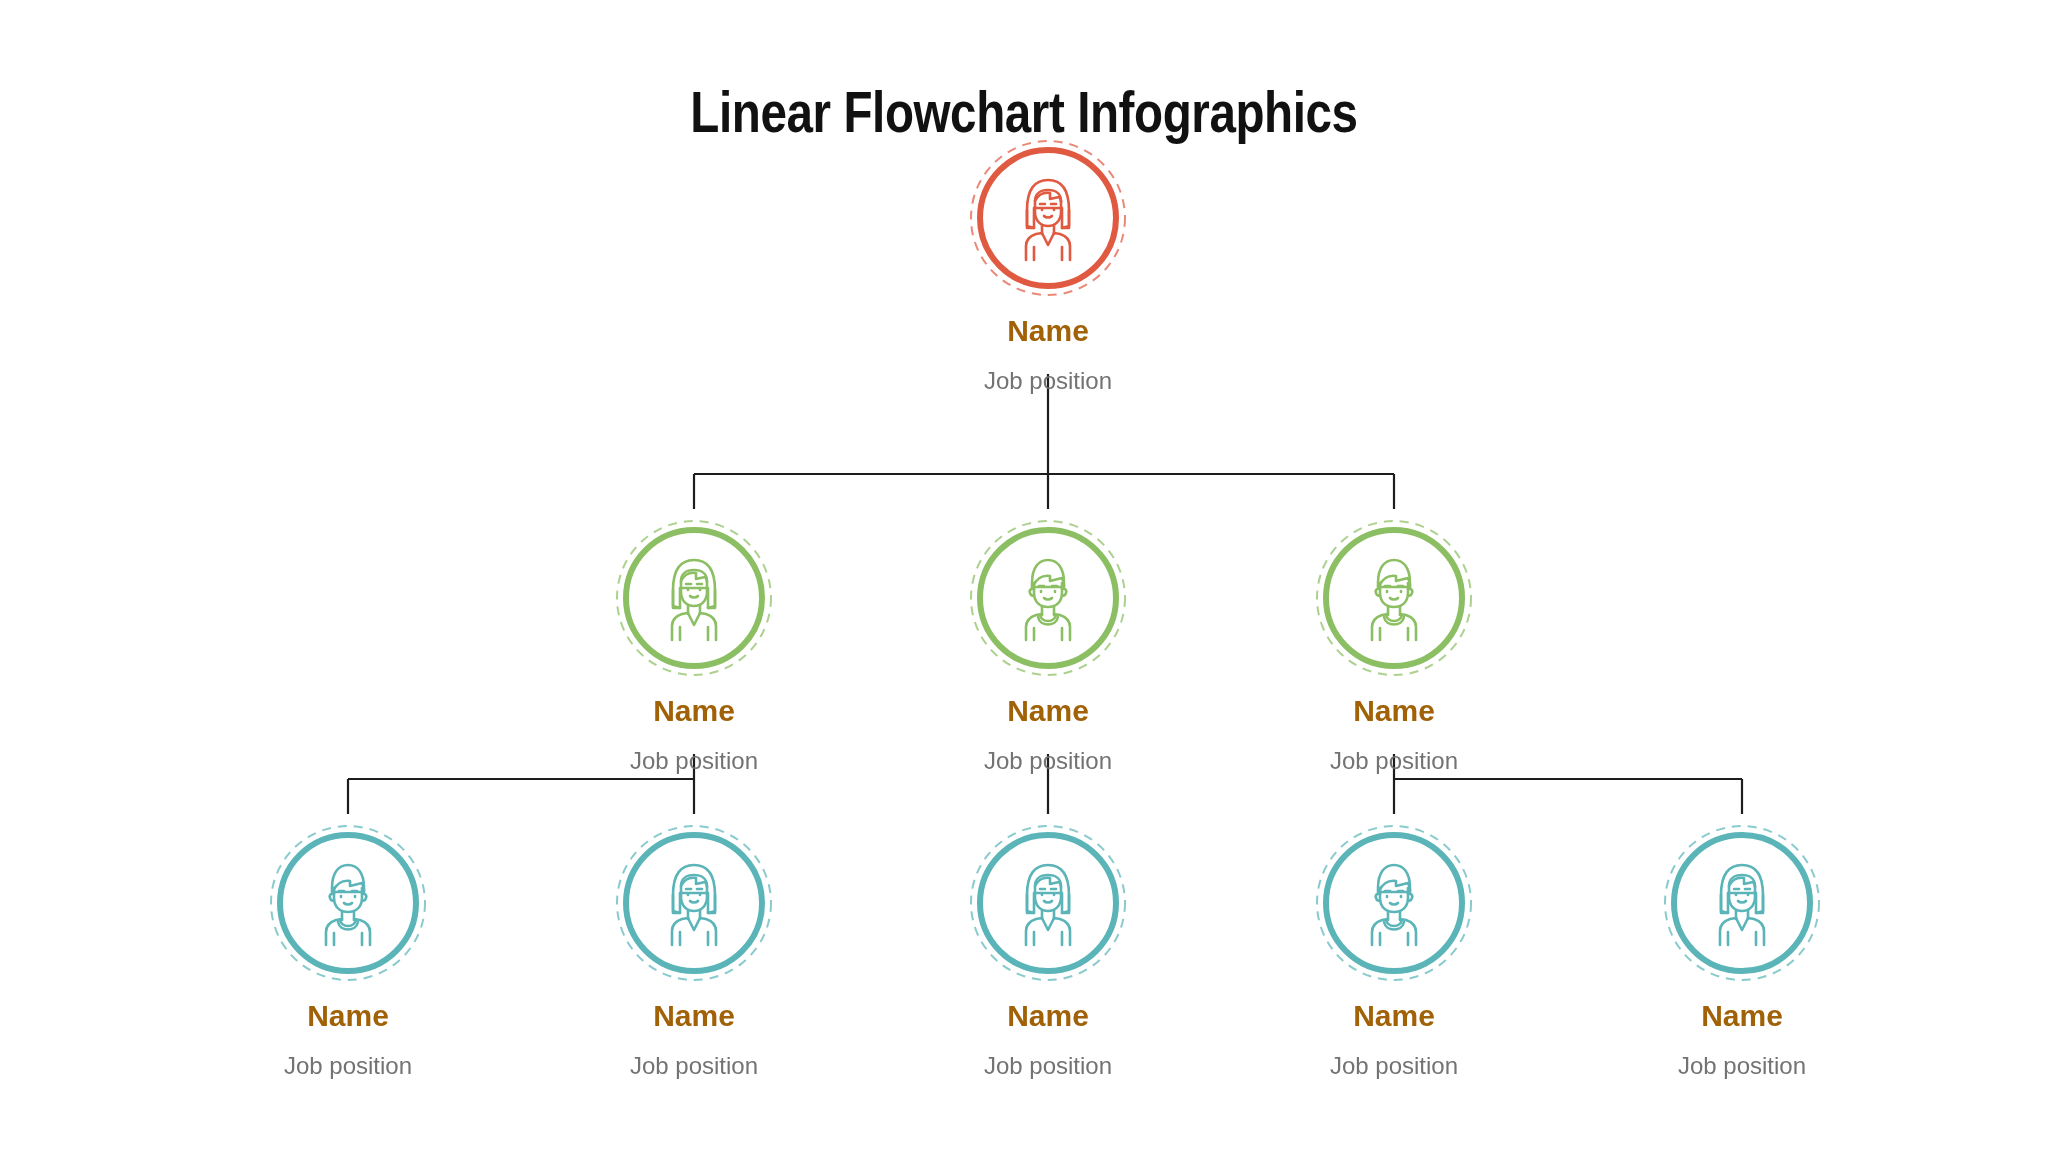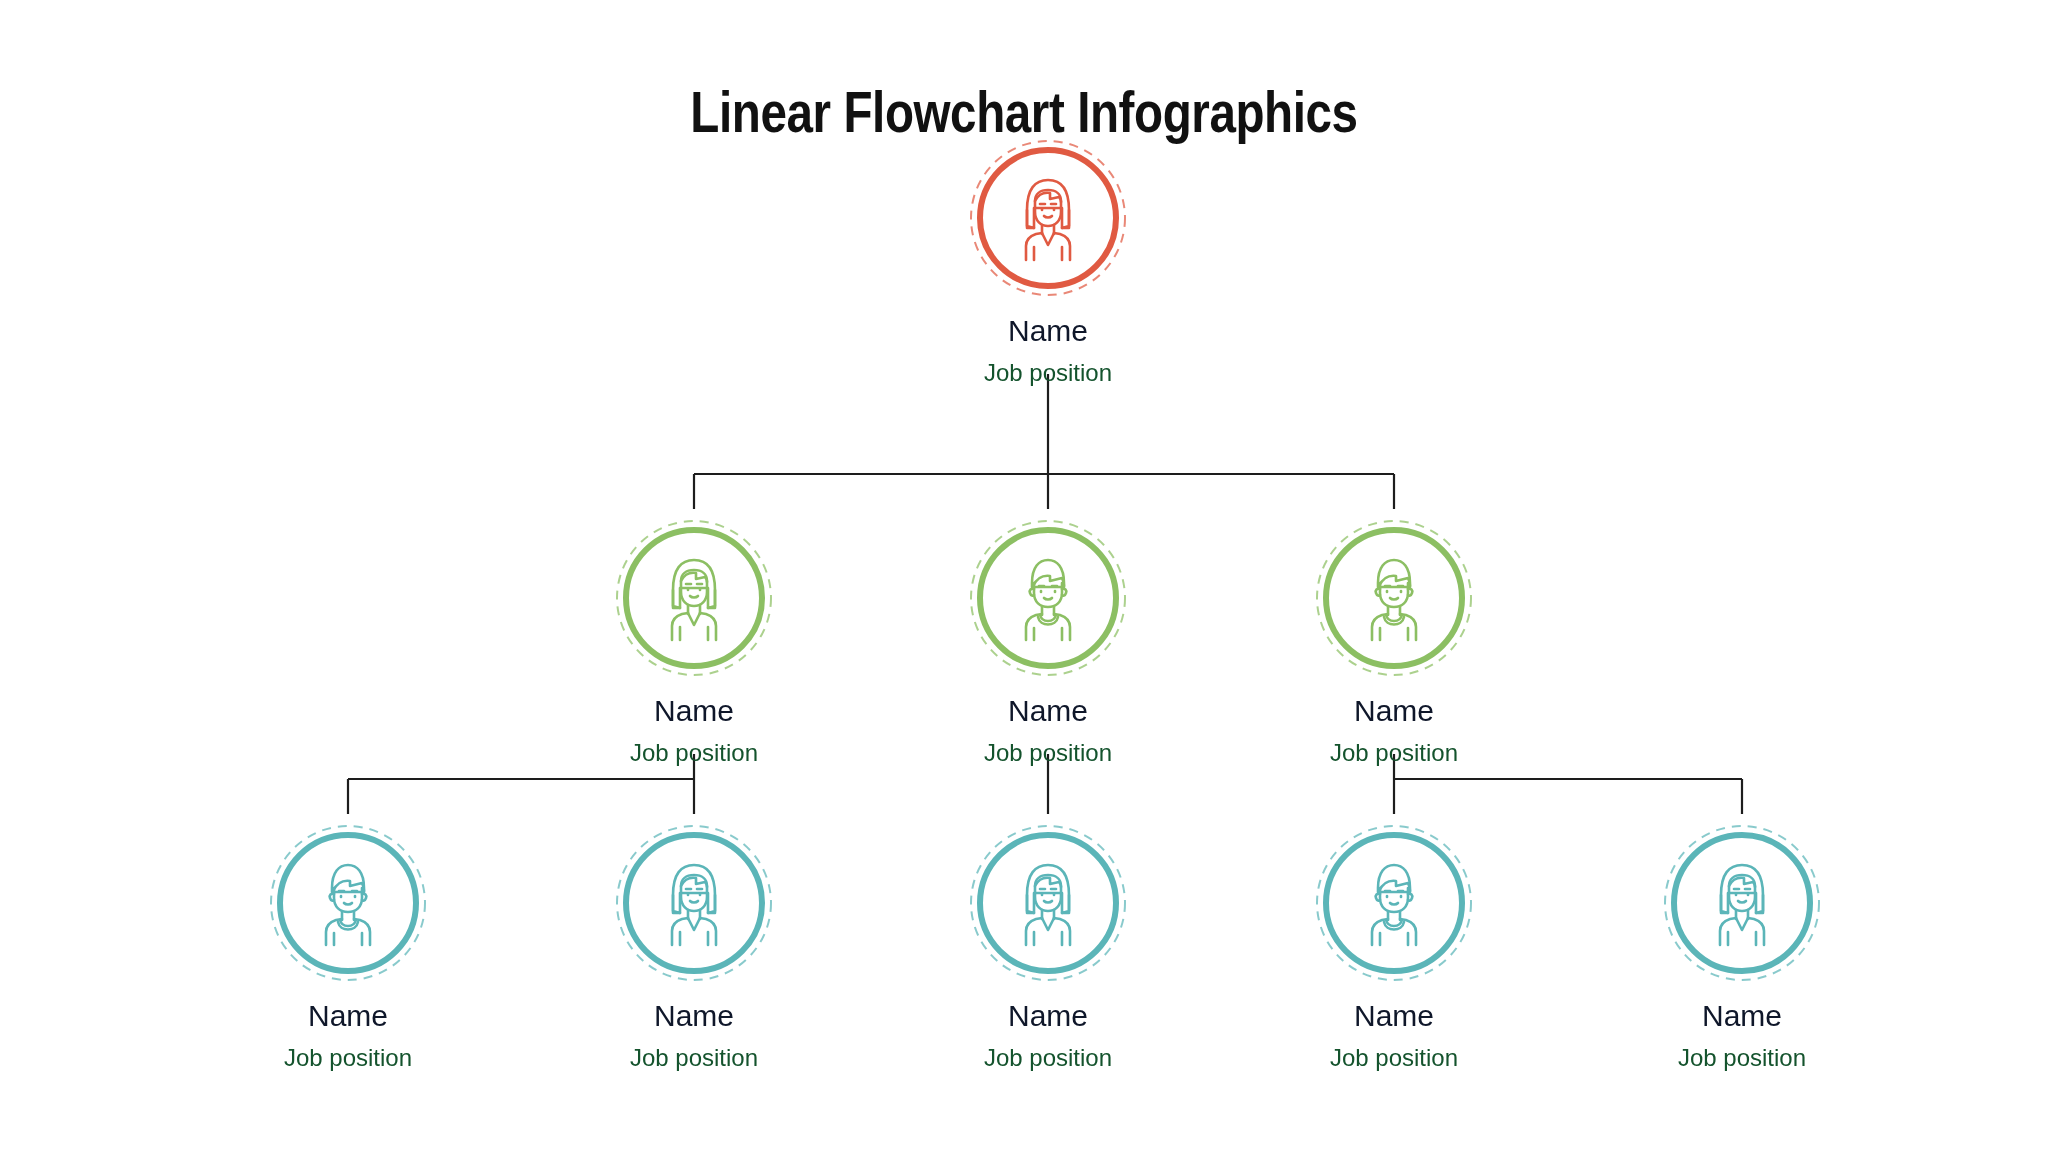--- a/index.html
+++ b/index.html
@@ -83,28 +83,28 @@
   .avatar-svg {
     position: absolute;
     left: 34px;
     top: 32px;
     width: 92px;
     height: 96px;
   }
   .node-name {
     margin-top: 16px;
     font-size: 30px;
-    color: #0f172a;
+    color: #a16207;
     line-height: 1.12;
-    font-weight: 400;
+    font-weight: 700;
   }
   .node-role {
-    margin-top: 12px;
+    margin-top: 20px;
     font-size: 24px;
-    color: #14532d;
+    color: #737373;
     line-height: 1.12;
     font-weight: 400;
   }
 </style>
 </head>
 <body>
 
 <div id="canvas">
 
   <div id="chart-title">Linear Flowchart Infographics</div>

